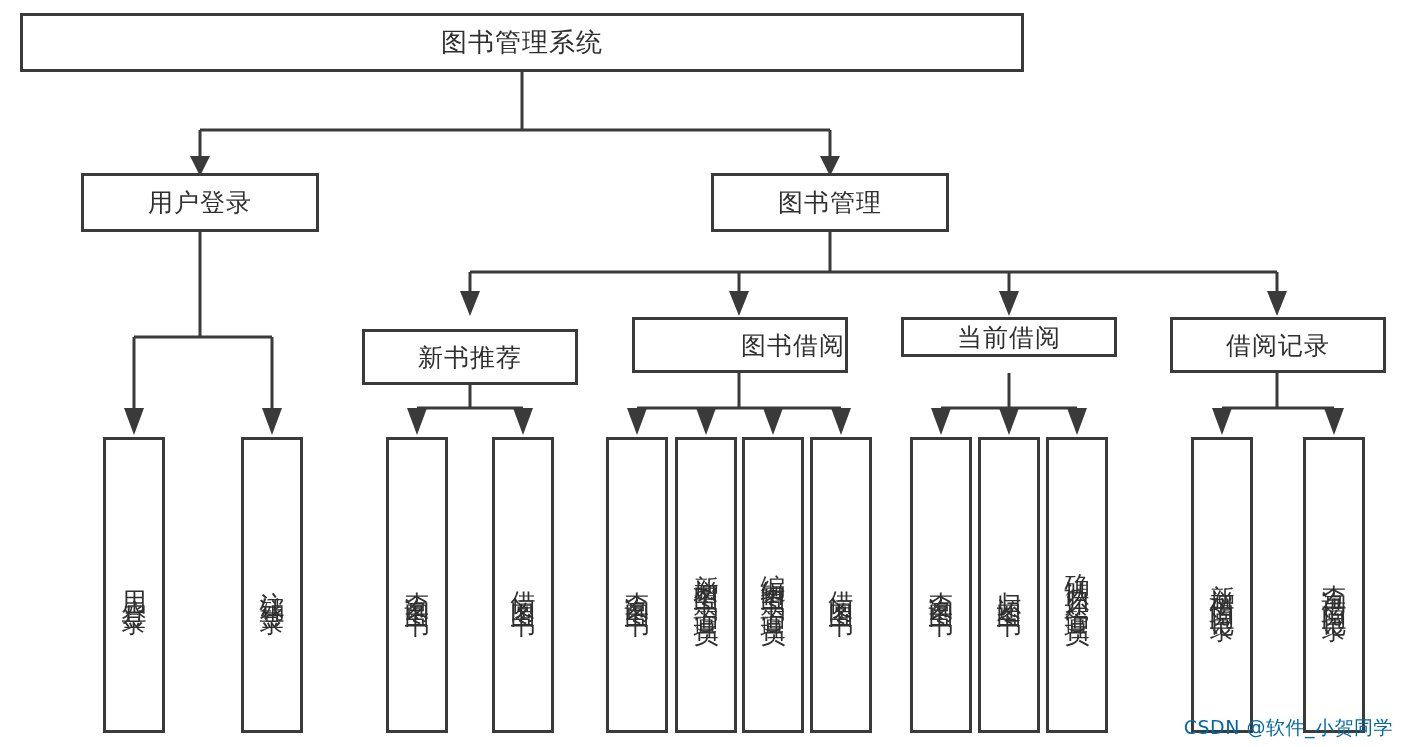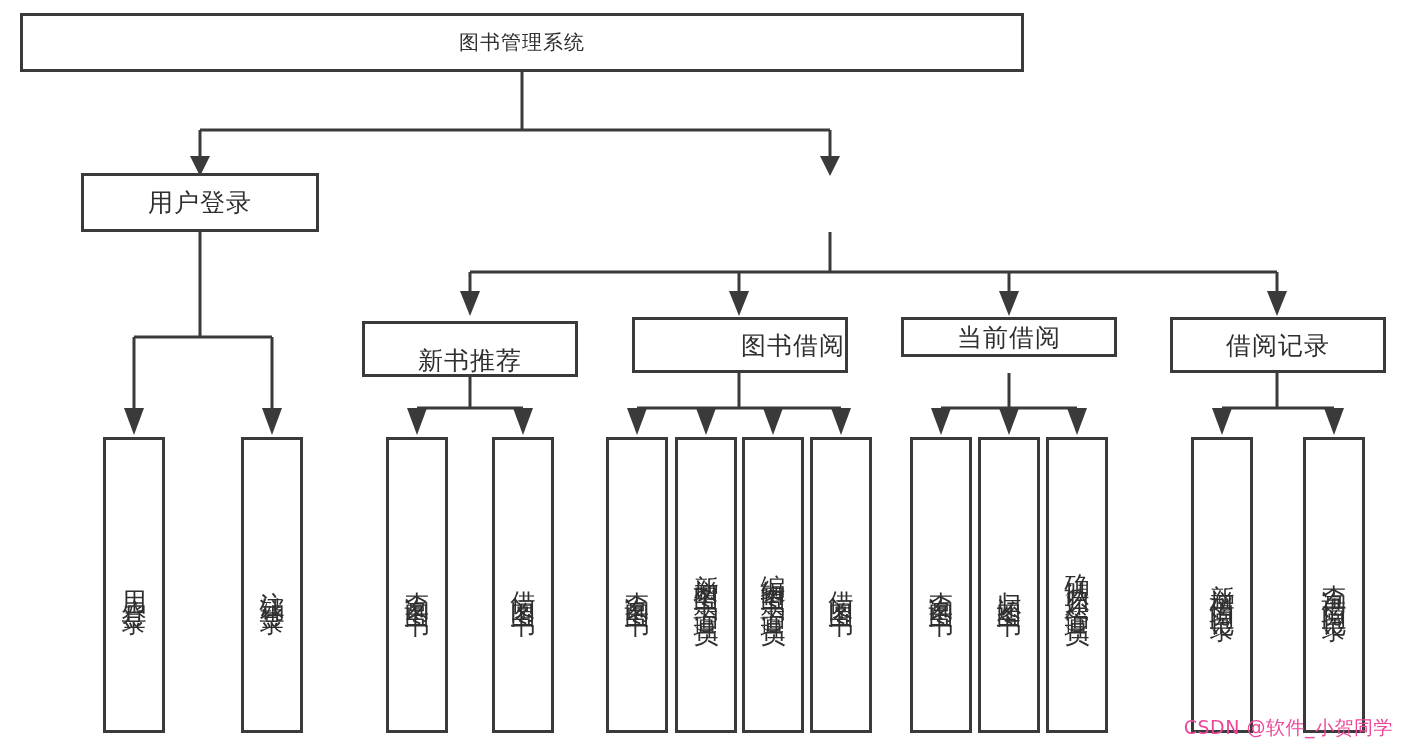--- a/index.html
+++ b/index.html
@@ -48,21 +48,21 @@
     text-align:center;
     line-height:1.08;
     white-space:pre;
   }
 
   
   .node.horiz .label{
     font-size:25px;
     letter-spacing:1px;
   }
-  .node.root .label{ font-size:20px; }
+  .node.root .label{ font-size:26px; }
 
   
   .node.vert{
     align-items:center;
     justify-content:center;
   }
   .node.vert .label{
     writing-mode:vertical-rl;
     text-orientation:upright;
     font-size:25px;
@@ -70,21 +70,21 @@
     letter-spacing:7px;
     max-height:100%;
   }
 
   
   #watermark{
     position:absolute;
     right:12px;
     bottom:6px;
     font-size:19px;
-    color:#ec4899;
+    color:#0369a1;
     letter-spacing:0.5px;
     white-space:nowrap;
     user-select:none;
   }
 </style>
 </head>
 <body>
 
 <div id="canvas">
 
@@ -142,22 +142,25 @@
   </svg>
 
   <div class="node horiz root" style="left:20px;top:13px;width:1004px;height:59px;">
     <span class="label">图书管理系统</span>
   </div>
 
   <div class="node horiz" style="left:81px;top:173px;width:238px;height:59px;">
     <span class="label">用户登录</span>
   </div>
 
-
-  <div class="node horiz" style="left:362px;top:321px;width:216px;height:56px;align-items:flex-end;">
+  <div class="node horiz" style="left:711px;top:173px;width:238px;height:59px;">
+    <span class="label">图书管理</span>
+  </div>
+
+  <div class="node horiz" style="left:362px;top:329px;width:216px;height:56px;">
     <span class="label">新书推荐</span>
   </div>
 
   <div class="node horiz" style="left:632px;top:317px;width:216px;height:56px;justify-content:flex-end;">
     <span class="label">图书借阅</span>
   </div>
 
   <div class="node horiz" style="left:901px;top:317px;width:216px;height:40px;">
     <span class="label">当前借阅</span>
   </div>

